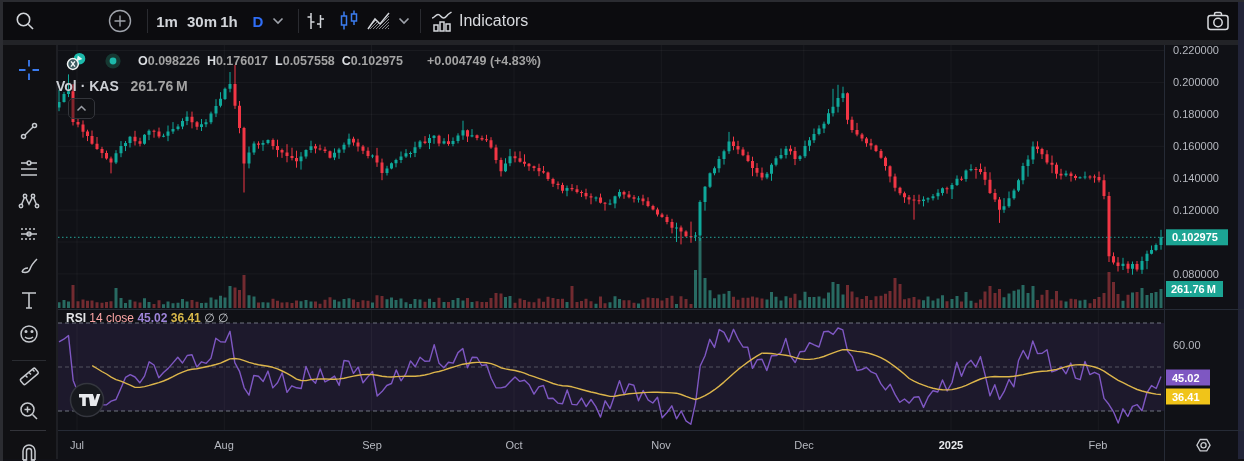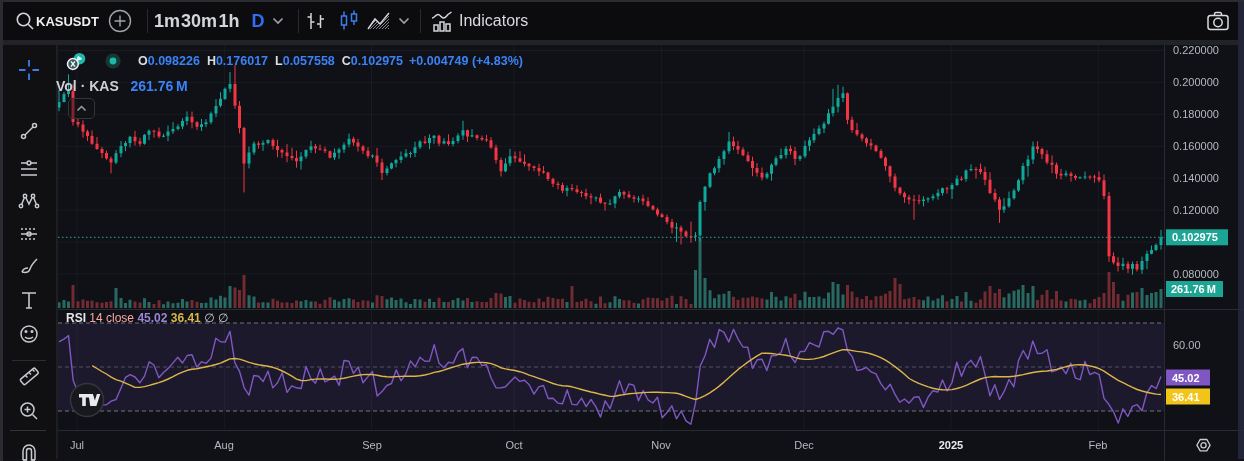--- a/index.html
+++ b/index.html
@@ -8,28 +8,28 @@
 #frame-t { position:absolute; left:0; top:0; width:1244px; height:2px; background:#2b2c31; }
 #frame-r { position:absolute; right:0; top:0; width:6px; height:461px; background:#222438; }
 #frame-b { position:absolute; left:0; bottom:0; width:1244px; height:2px; background:#111116; }
 #topbar { position:absolute; left:3px; top:2px; width:1235px; height:38px; background:#0c0c0f; }
 #gap { position:absolute; left:3px; top:40px; width:1235px; height:5px; background:#222327; }
 #leftbar { position:absolute; left:3px; top:45px; width:53px; height:414px; background:#101013; }
 #ltgap { position:absolute; left:56px; top:45px; width:2px; height:414px; background:#1e1f24; }
 #chartbg { position:absolute; left:58px; top:45px; width:1180px; height:414px; background:#101116; }
 .tb { position:absolute; top:2px; height:38px; display:flex; align-items:center; }
 .tsep { width:1px; height:24px; background:#2a2b30; }
-.tf { color:#d2d5da; font-size:18px; font-weight:700; }
+.tf { color:#d2d5da; font-size:15px; font-weight:700; }
 .ax { font:11px "Liberation Sans",sans-serif; fill:#b6b9c0; }
 .axb { font:bold 11px "Liberation Sans",sans-serif; fill:#fff; }
 .yr { fill:#e8eaed; font-weight:bold; }
 #legend1 { position:absolute; left:66px; top:52px; height:18px; display:flex; align-items:center; font-size:13.5px; color:#dde0e3; font-weight:700; }
 #legend2 { position:absolute; left:56px; top:78px; font-size:14px; color:#cdd0d5; font-weight:700; }
 #rsileg { position:absolute; left:66px; top:311px; font-size:12px; color:#e3e5e8; font-weight:700; }
-.tealv { color:#3b82f6; font-weight:700; }
+.tealv { color:#a3a3a3; font-weight:700; }
 .ohlc { font-size:12.5px; }
 #collapse { position:absolute; left:68px; top:98px; width:27px; height:21px; border:1px solid #33353b; border-radius:5px; background:rgba(16,17,19,0.5); }
 </style></head>
 <body>
 <div id="wrap">
 <div id="frame-r"></div>
     <div id="frame-b"></div>
 <div id="topbar"></div>
 <div id="frame-l"></div>
     <div id="frame-t"></div>
@@ -38,23 +38,20 @@
 <div id="ltgap"></div>
 <div id="chartbg"></div>
 
 <div class="tb" style="left:14px">
       <svg width="22" height="22" viewBox="0 0 22 22">
         <g stroke="#d2d5da" stroke-width="1.6" fill="none">
           <circle cx="9.5" cy="9.5" r="6.2"></circle>
           <path d="M14.2 14.2L19 19"></path>
         </g>
       </svg>
-    </div>
-<div class="tb" style="left:36px">
-      <span style="color:#eceef0;font-size:13px;font-weight:700">KASUSDT</span>
     </div>
 <div class="tb" style="left:107px">
       <svg width="26" height="26" viewBox="0 0 26 26">
         <g stroke="#9fa3ab" stroke-width="1.4" fill="none">
           <circle cx="13" cy="13" r="10.5"></circle>
           <path d="M13 7.5v11M7.5 13h11"></path>
         </g>
       </svg>
     </div>
 <div class="tb" style="left:147px">
@@ -297,19 +294,19 @@
         <circle cx="8" cy="8" r="3.4" fill="#1db9ab"></circle>
       </svg>
 <span class="ohlc" style="margin-left:17px;color:#dadde1">O</span>
       <span class="tealv ohlc">0.098226</span>
 <span class="ohlc" style="margin-left:7px;color:#dadde1">H</span>
       <span class="tealv ohlc">0.176017</span>
 <span class="ohlc" style="margin-left:7px;color:#dadde1">L</span>
       <span class="tealv ohlc">0.057558</span>
 <span class="ohlc" style="margin-left:7px;color:#dadde1">C</span>
       <span class="tealv ohlc">0.102975</span>
-<span class="tealv ohlc" style="margin-left:6px">+0.004749 (+4.83%)</span>
+<span class="tealv ohlc" style="margin-left:24px">+0.004749 (+4.83%)</span>
 </div>
 <div id="legend2">Vol · KAS&nbsp;&nbsp; <span class="tealv">261.76 M</span></div>
 <div id="collapse"><svg width="25" height="19" viewBox="0 0 25 19">
         <path d="M8.5 11.5l4-4 4 4" stroke="#9b9ea5" stroke-width="1.5" fill="none"></path>
       </svg></div>
 <div id="rsileg">RSI <span style="color:#fca5a5;font-weight:400">14 close</span> <span style="color:#9d84d8">45.02</span> <span style="color:#d8b84a">36.41</span> <span style="color:#c9ccd1;font-weight:400">∅ ∅</span></div>
 </div>
 </body></html>

